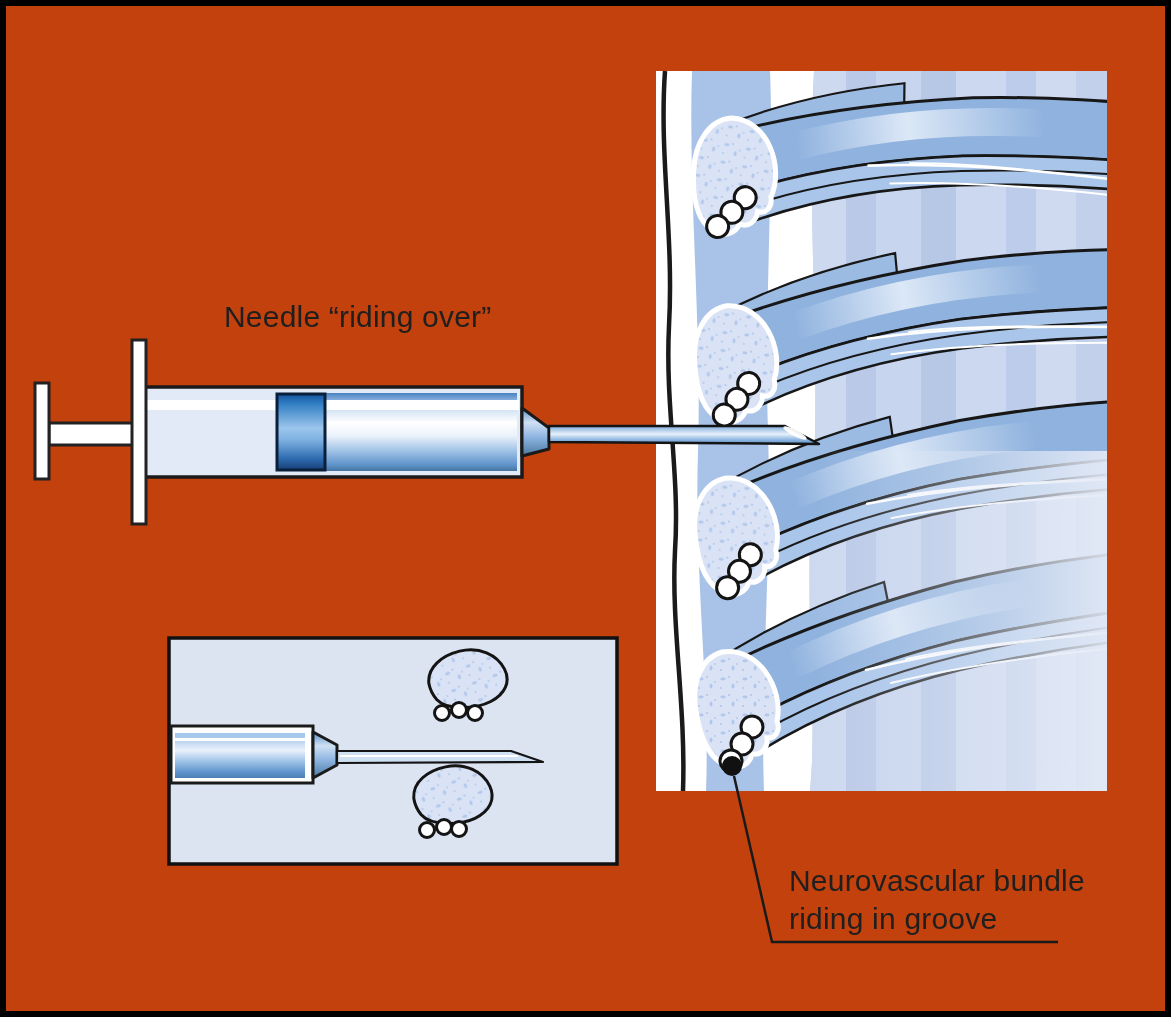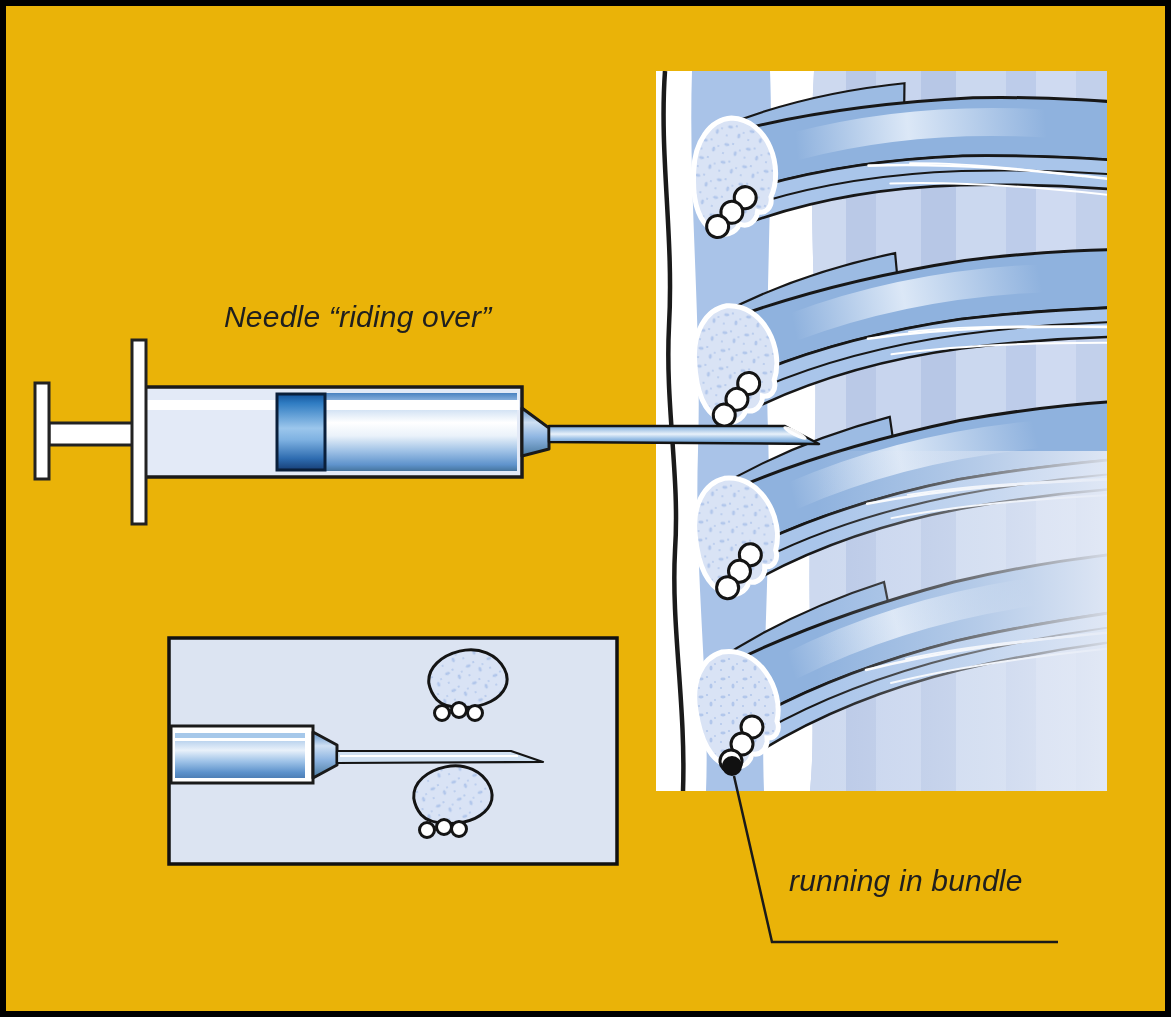--- a/index.html
+++ b/index.html
@@ -1,24 +1,23 @@
 <!DOCTYPE html>
 <html><head>
 <meta charset="utf-8">
 <style>
   html,body{margin:0;padding:0;background:#ffffff;}
   .figure{
     position:relative;
     width:1171px;height:1017px;
     box-sizing:border-box;
     border:6px solid #000;
-    background:#eab308;
+    background:#c2410c;
     font-family:"Liberation Sans", sans-serif;
     overflow:hidden;
-    font-style:italic;
   }
   .figure svg{position:absolute;left:0;top:0;}
   .diagram-label{
     position:absolute;
     color:#1f1f1f;
     font-size:30px;
     line-height:38px;
     letter-spacing:0.2px;
     white-space:nowrap;
   }
@@ -201,16 +200,17 @@
   </g>
 
   <path d="M 728,770 L 766,936 L 1052,936" class="outline" stroke-width="2.5"></path>
 </svg>
 
 <div class="diagram-label" style="left:218px;top:292px;">
   <div>Needle “riding over”</div>
 </div>
 
 <div class="diagram-label" style="left:783px;top:856px;">
-  <div>running in bundle</div>
+  <div>Neurovascular bundle</div>
+  <div>riding in groove</div>
 </div>
 
 </div>
 
 </body></html>

